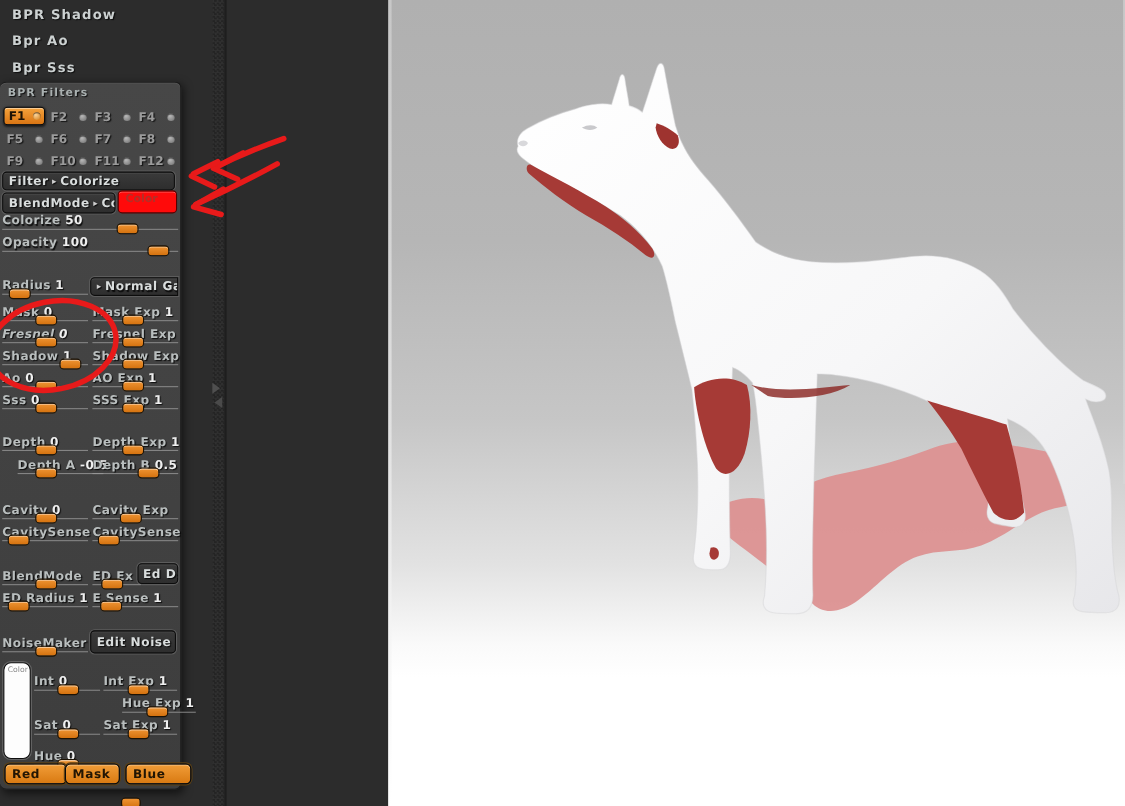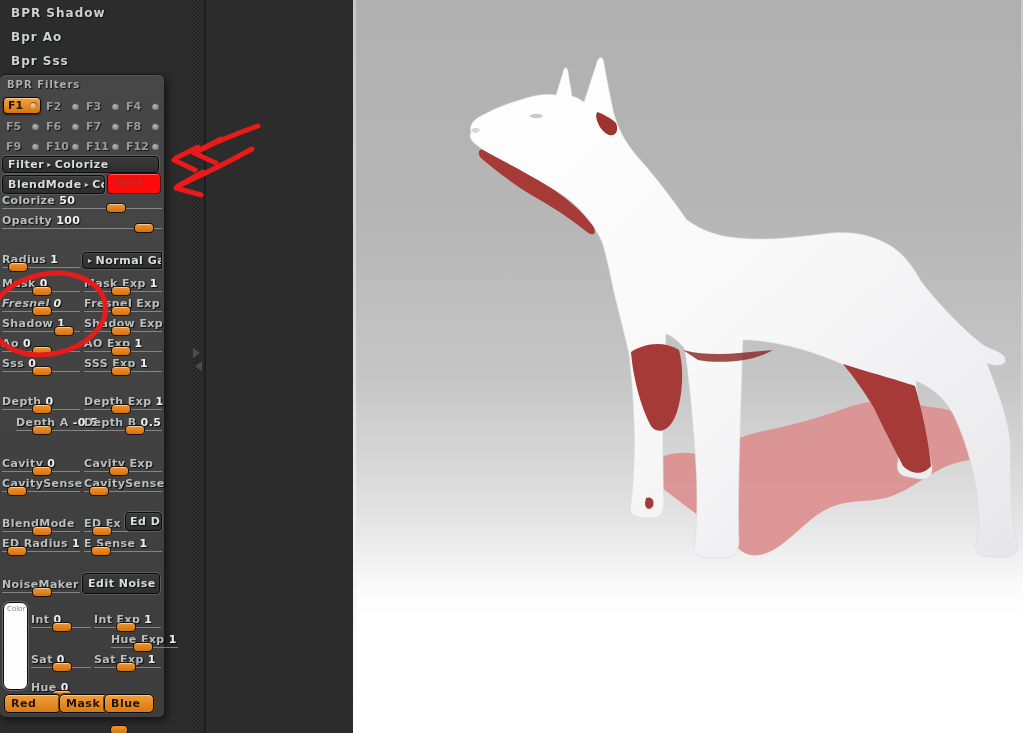--- a/index.html
+++ b/index.html
@@ -375,21 +375,21 @@
         </div>
         <div class="slider" style="left: 94px; top: 578px; width: 67px;">
           <span class="slabel">Sat Exp<span class="svalue">1</span></span>
           <div class="track"></div>
           <div class="handle" style="left: 22px;"></div>
         </div>
       </div>
     <div id="rgb-row">
         <div class="rgbbtn" style="left: 4px; top: 619px; width: 57px;">Red</div>
         <div class="rgbbtn" style="left: 59px; top: 619px; width: 50px;">Mask</div>
-        <div class="rgbbtn" style="left: 104px; top: 619px; width: 50px;">Blue</div>
+        <div class="rgbbtn" style="left: 114px; top: 619px; width: 60px;">Blue</div>
       </div>
   </div>
 
   <div class="stray-dot"></div>
 </div>
 
 <div class="viewport">
   <div class="edgeL"></div>
   <div class="edgeR"></div>
   <svg width="670" height="733" viewBox="0 0 670 733">

